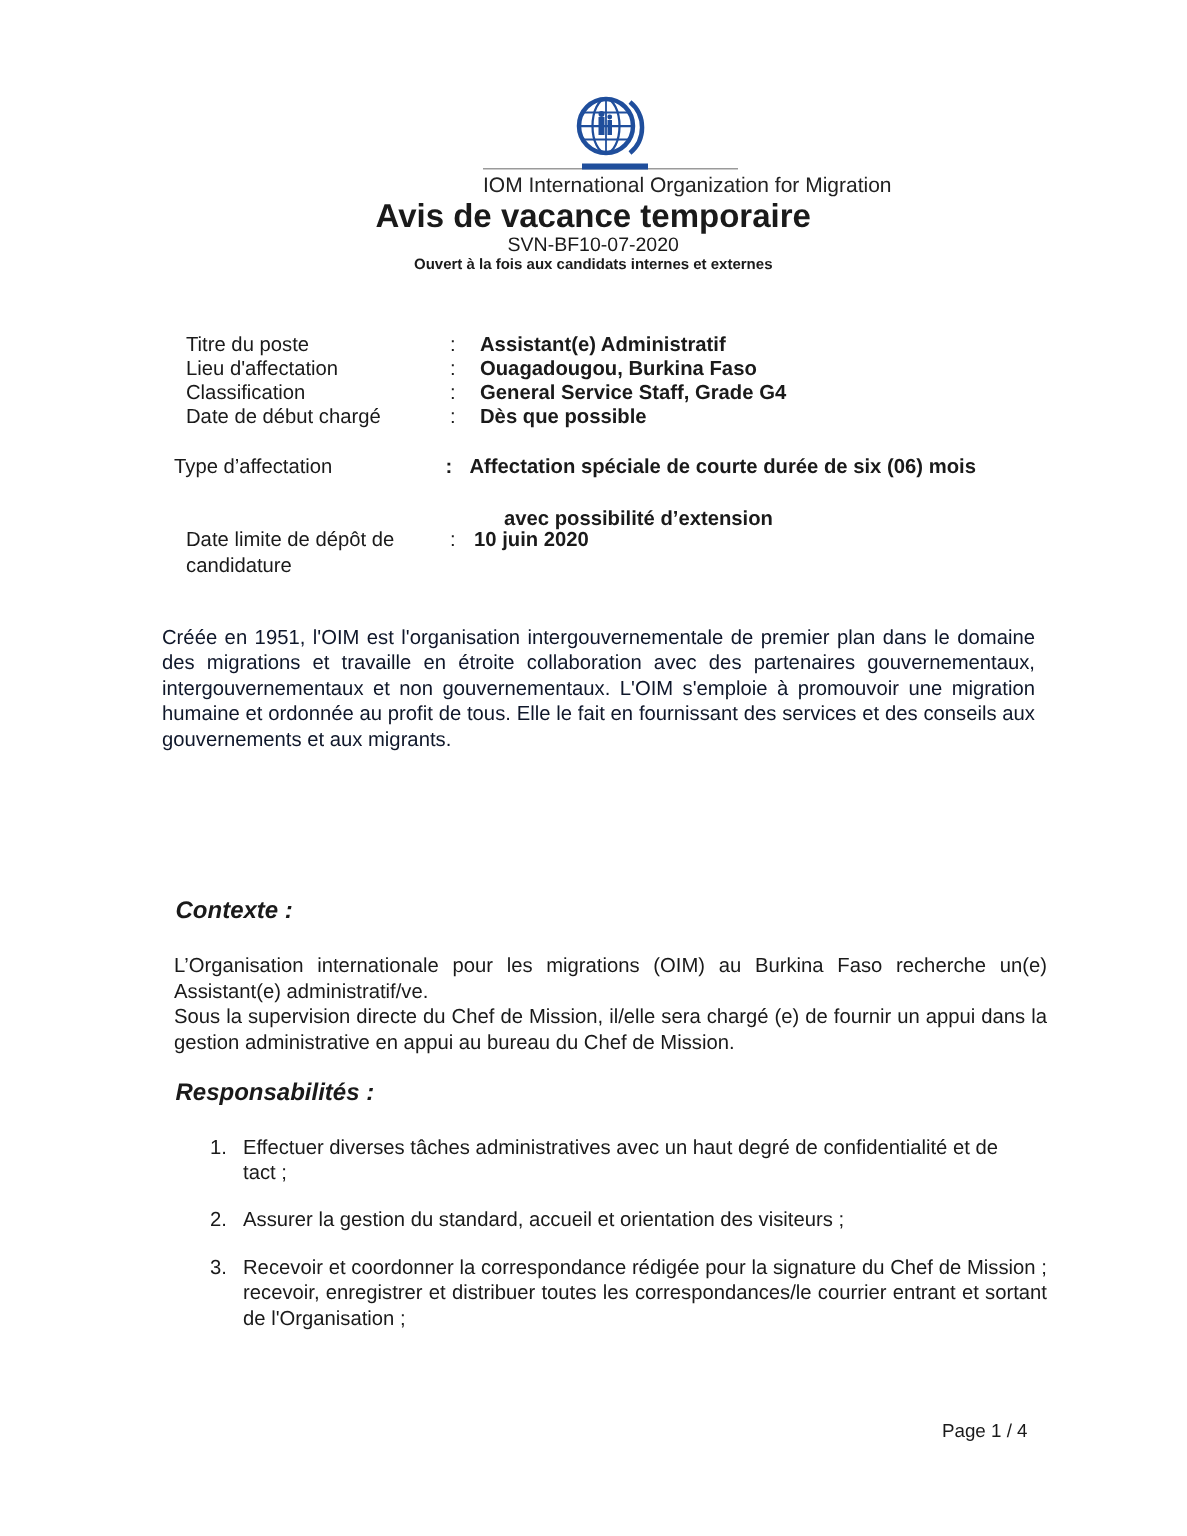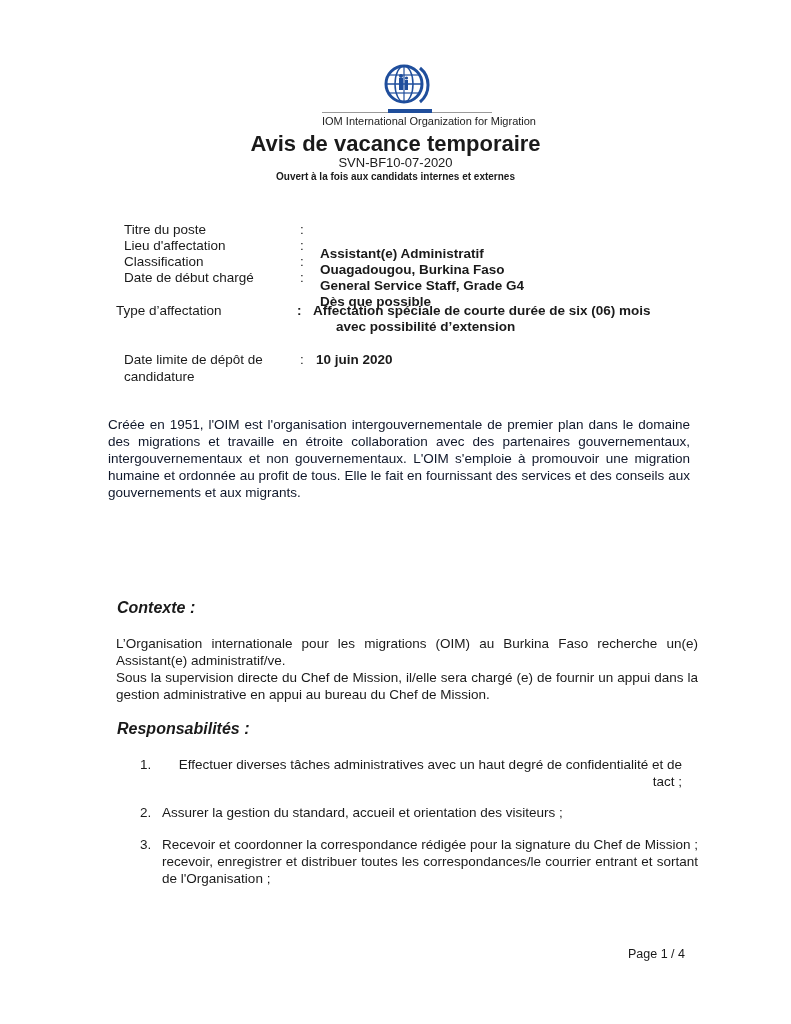--- a/index.html
+++ b/index.html
@@ -3,29 +3,29 @@
 <meta charset="utf-8">
 <style>
   html, body { margin:0; padding:0; background:#ffffff; }
   body { width:791px; height:1024px; position:relative; overflow:hidden;
          font-family:"Liberation Sans", sans-serif; color:#1a1a1a; }
   .page { position:absolute; left:0; top:0; width:791px; height:1024px; }
   .logo { position:absolute; left:322px; top:62px; width:170px; height:64px; }
   .logo svg { position:absolute; left:60px; top:0; }
   .logo-rule { position:absolute; left:0; top:50px; width:170px; height:1px; background:#9a9a9a; }
   .logo-bar { position:absolute; left:66px; top:47px; width:44px; height:4px; background:#1f4e9c; }
-  .logo-text { position:absolute; left:0; top:53px; width:170px; text-align:center; font-size:11px; color:#222; white-space:nowrap; }
+  .logo-text { position:absolute; left:0; top:53px; width:170px; text-align:center; font-size:14px; color:#222; white-space:nowrap; }
   .title { position:absolute; left:0; width:791px; text-align:center; }
   .t1 { top:131px; font-size:22px; font-weight:bold; }
   .t2 { top:155px; font-size:13px; }
   .t3 { top:171px; font-size:10px; font-weight:bold; }
   .field { position:absolute; font-size:13.5px; line-height:16.5px; }
   .lbl { left:124px; }
   .colon { left:300px; }
-  .val { left:320px; font-weight:bold;margin-top:24px; }
+  .val { left:320px; font-weight:bold; }
   .blue { position:absolute; left:108px; top:416px; width:582px; font-size:13.5px; line-height:17px; color:#0f172a; text-align:justify; }
   .box { position:absolute; left:116px; top:516px; width:568px; padding:4px 6px 6px 7px; border:1.5px solid #2b2bc8; font-size:13.5px; line-height:17px; text-align:justify; }
   .h { position:absolute; left:117px; font-size:16px; font-weight:bold; font-style:italic; }
   .para { position:absolute; left:116px; width:582px; font-size:13.5px; line-height:17px; text-align:justify; }
   .li { position:absolute; left:140px; width:558px; font-size:13.5px; line-height:17px; }
   .li .n { position:absolute; left:0; }
   .li .tx { position:absolute; left:22px; width:536px; text-align:justify; }
   .pg { position:absolute; left:628px; top:947px; font-size:12.5px; }
 </style>
 </head>
@@ -69,39 +69,39 @@
     <div class="field colon" style="top:254px">:</div>
     <div class="field val" style="top:254px">General Service Staff, Grade G4</div>
 
     <div class="field lbl" style="top:270px">Date de début chargé</div>
     <div class="field colon" style="top:270px">:</div>
     <div class="field val" style="top:270px">Dès que possible</div>
 
     <div class="field" style="left:116px;top:303px">Type d’affectation</div>
     <div class="field" style="left:297px;top:303px;font-weight:bold">:</div>
     <div class="field" style="left:313px;top:303px;font-weight:bold">Affectation spéciale de courte durée de six (06) mois</div>
-    <div class="field" style="left:336px;top:319px;font-weight:bold">avec possibilité  d’extension</div>
+    <div class="field" style="left:336px;top:338px;font-weight:bold">avec possibilité  d’extension</div>
 
     <div class="field" style="left:124px;top:352px;width:160px">Date limite de dépôt de candidature</div>
     <div class="field" style="left:300px;top:352px">:</div>
     <div class="field" style="left:316px;top:352px;font-weight:bold">10 juin 2020</div>
   </div>
 
   <div class="blue">Créée en 1951, l'OIM est l'organisation intergouvernementale de premier plan dans le domaine des migrations et travaille en étroite collaboration avec des partenaires gouvernementaux, intergouvernementaux et non gouvernementaux. L'OIM s'emploie à promouvoir une migration humaine et ordonnée au profit de tous. Elle le fait en fournissant des services et des conseils aux gouvernements et aux migrants.</div>
 
 
   <div class="h" style="top:599px">Contexte :</div>
   <div class="para" style="top:635px">L’Organisation internationale pour les migrations (OIM) au Burkina Faso recherche un(e) Assistant(e) administratif/ve.</div>
   <div class="para" style="top:669px">Sous la supervision directe du Chef de Mission, il/elle sera chargé (e) de fournir un appui dans la gestion administrative en appui au bureau du Chef de Mission.</div>
 
   <div class="h" style="top:720px">Responsabilités :</div>
 
   <div class="li" style="top:756px">
     <span class="n">1.</span>
-    <span class="tx" style="text-align:right;width:520px">Effectuer diverses tâches administratives avec un haut degré de confidentialité et de tact ;</span>
+    <span class="tx" style="text-align:left;width:520px">Effectuer diverses tâches administratives avec un haut degré de confidentialité et de tact ;</span>
   </div>
   <div class="li" style="top:804px">
     <span class="n">2.</span>
     <span class="tx">Assurer la gestion du standard, accueil et orientation des visiteurs ;</span>
   </div>
   <div class="li" style="top:836px">
     <span class="n">3.</span>
     <span class="tx">Recevoir et coordonner la correspondance rédigée pour la signature du Chef de Mission ; recevoir, enregistrer et distribuer toutes les correspondances/le courrier entrant et sortant de l'Organisation ;</span>
   </div>
 

